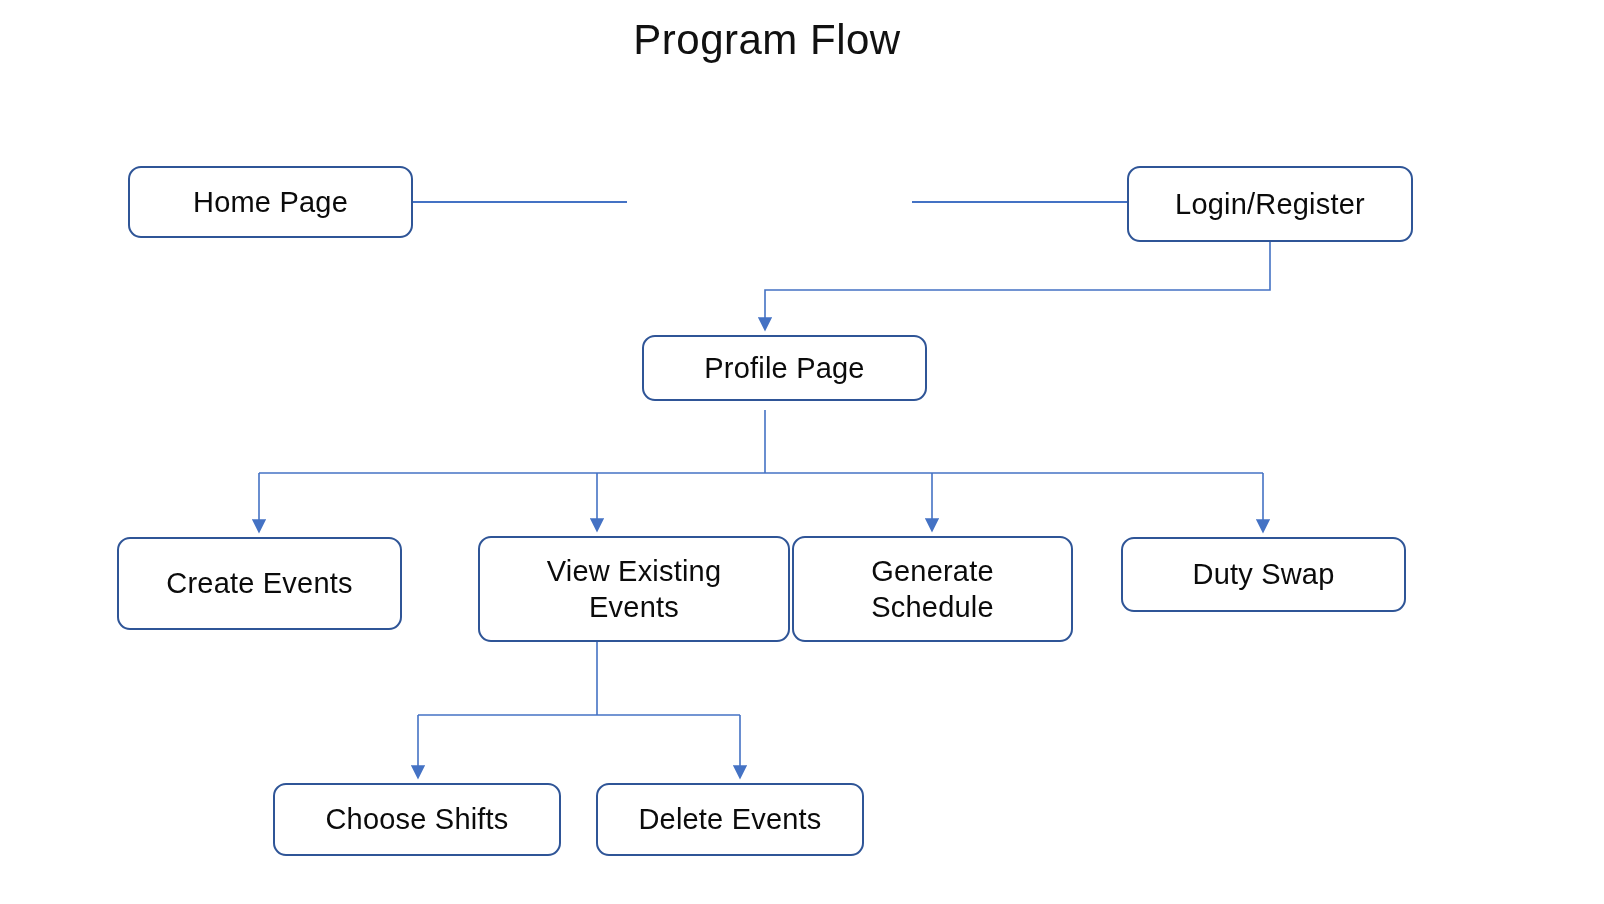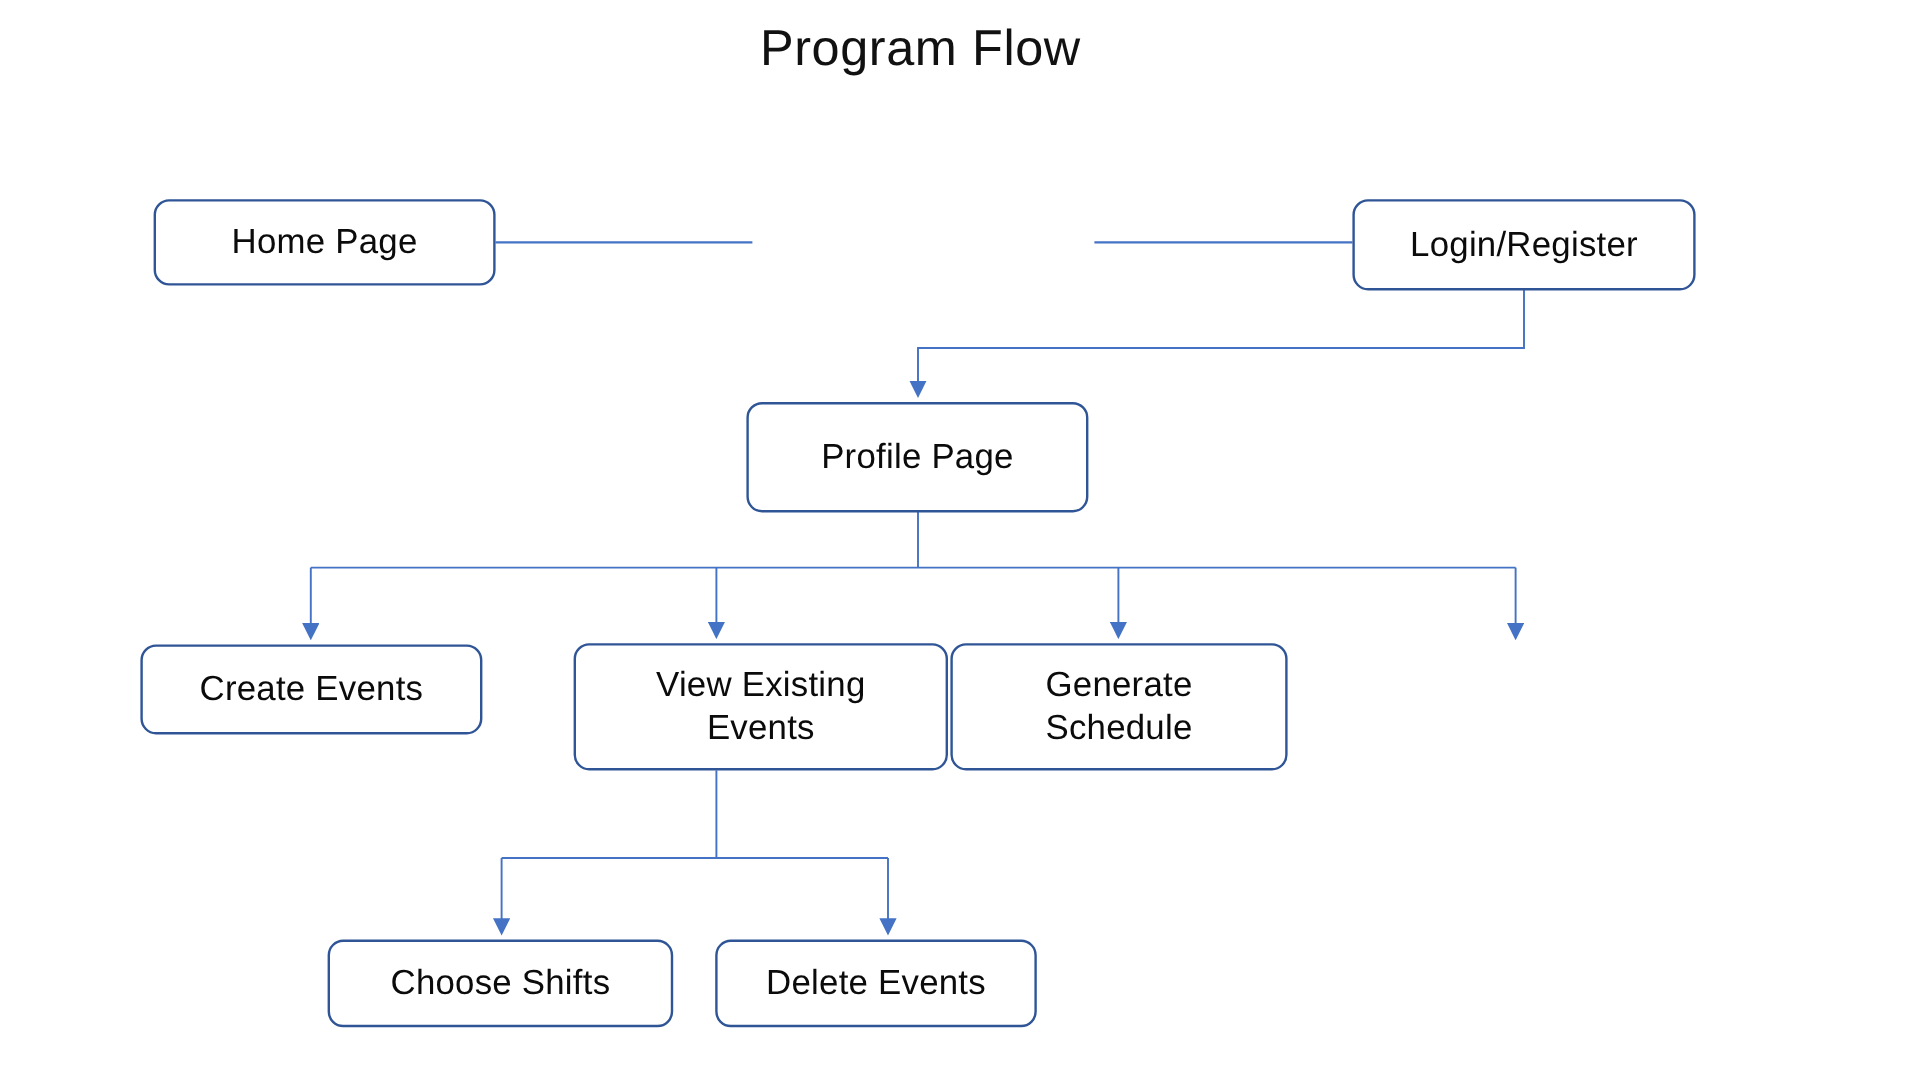--- a/index.html
+++ b/index.html
@@ -47,22 +47,22 @@
     white-space: pre-line;
     font-size: 29px;
     line-height: 1.25;
     color: #0b0b0b;
     letter-spacing: 0.2px;
   }
   
   .n-home      { left: 128px;  top: 166px; width: 285px; height: 72px; }
   .n-about     { left: 627px;  top: 166px; width: 285px; height: 72px; }
   .n-login     { left: 1127px; top: 166px; width: 286px; height: 76px; }
-  .n-profile   { left: 622px;  top: 335px; width: 285px; height: 92px; }
-  .n-create    { left: 117px;  top: 537px; width: 285px; height: 75px; }
+  .n-profile   { left: 642px;  top: 335px; width: 285px; height: 66px; }
+  .n-create    { left: 117px;  top: 537px; width: 285px; height: 93px; }
   .n-view      { left: 454px;  top: 536px; width: 312px; height: 106px; margin-left: 24px; }
   .n-generate  { left: 792px;  top: 536px; width: 281px; height: 106px; }
   .n-duty      { left: 1121px; top: 537px; width: 285px; height: 75px; }
   .n-choose    { left: 273px;  top: 783px; width: 288px; height: 73px; }
   .n-delete    { left: 596px;  top: 783px; width: 268px; height: 73px; }
 </style>
 </head>
 <body>
 
 <div class="canvas">
@@ -96,16 +96,17 @@
   </svg>
 
   <div class="node n-home">Home Page</div>
   <div class="node n-login">Login/Register</div>
   <div class="node n-profile">Profile Page</div>
   <div class="node n-create">Create Events</div>
   <div class="node n-view">View Existing
 Events</div>
   <div class="node n-generate">Generate
 Schedule</div>
+  <div class="node n-duty">Duty Swap</div>
   <div class="node n-choose">Choose Shifts</div>
   <div class="node n-delete">Delete Events</div>
 
 </div>
 
 </body></html>

